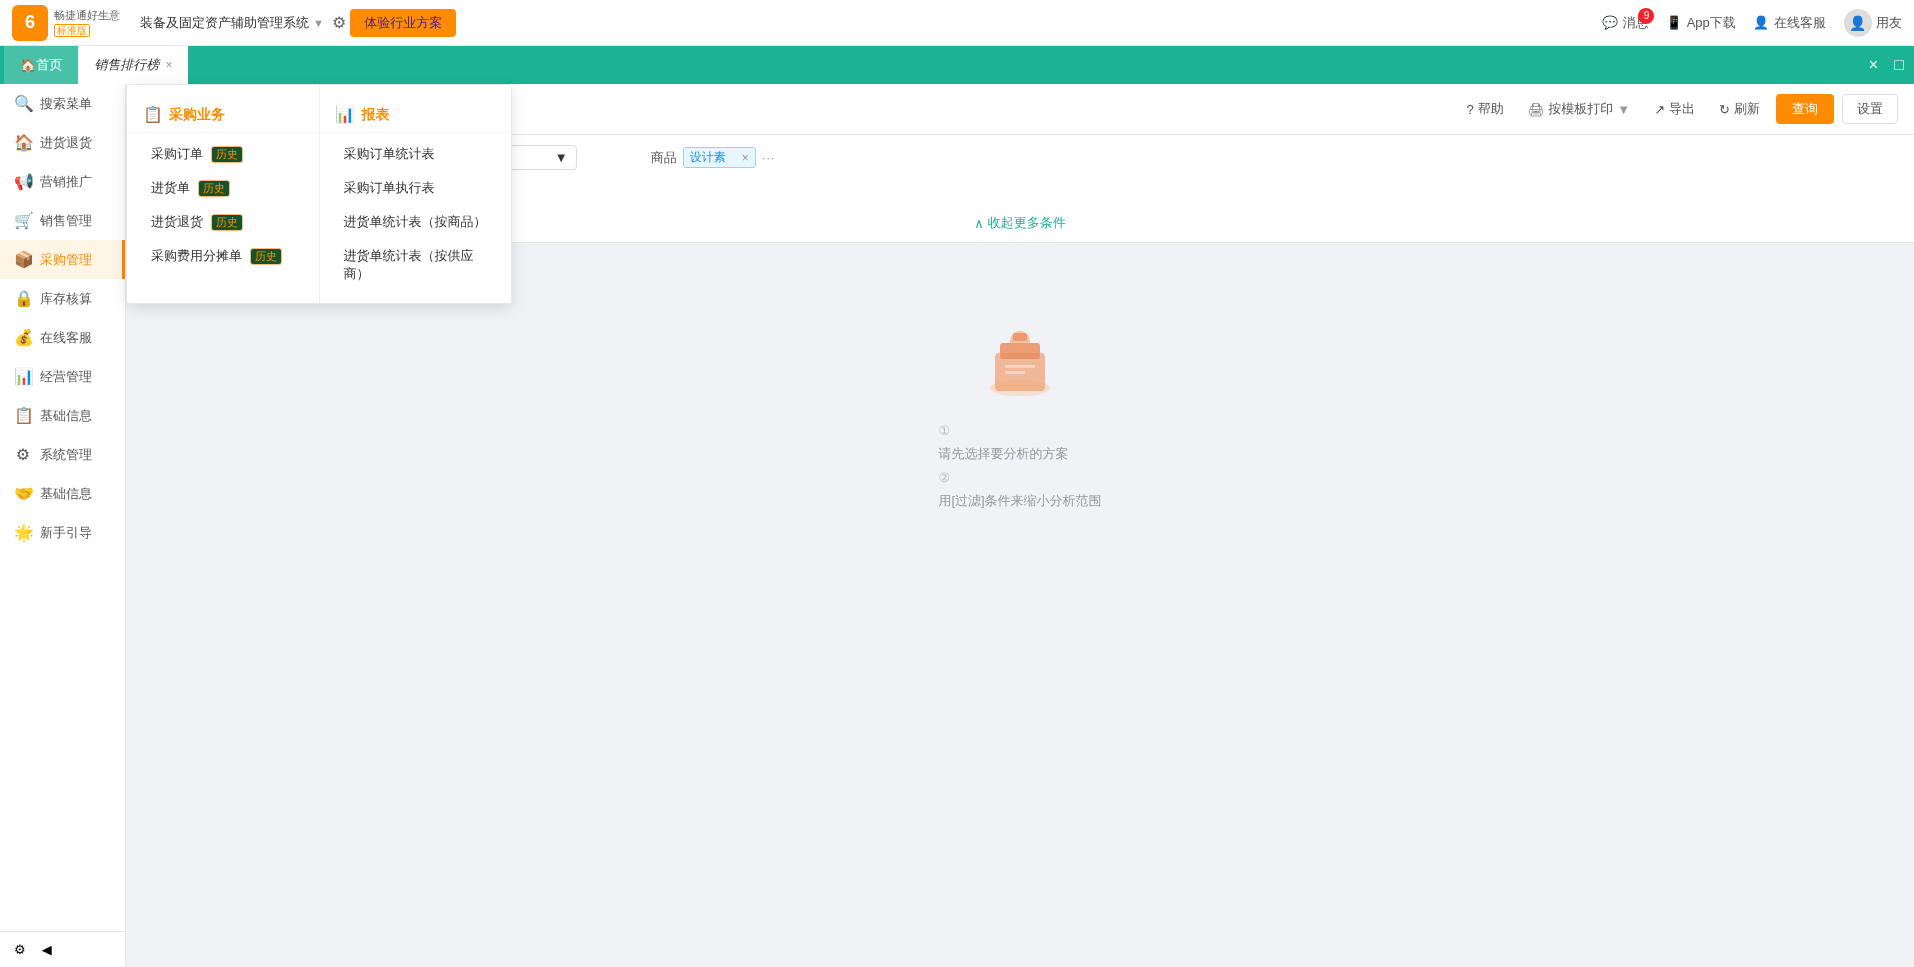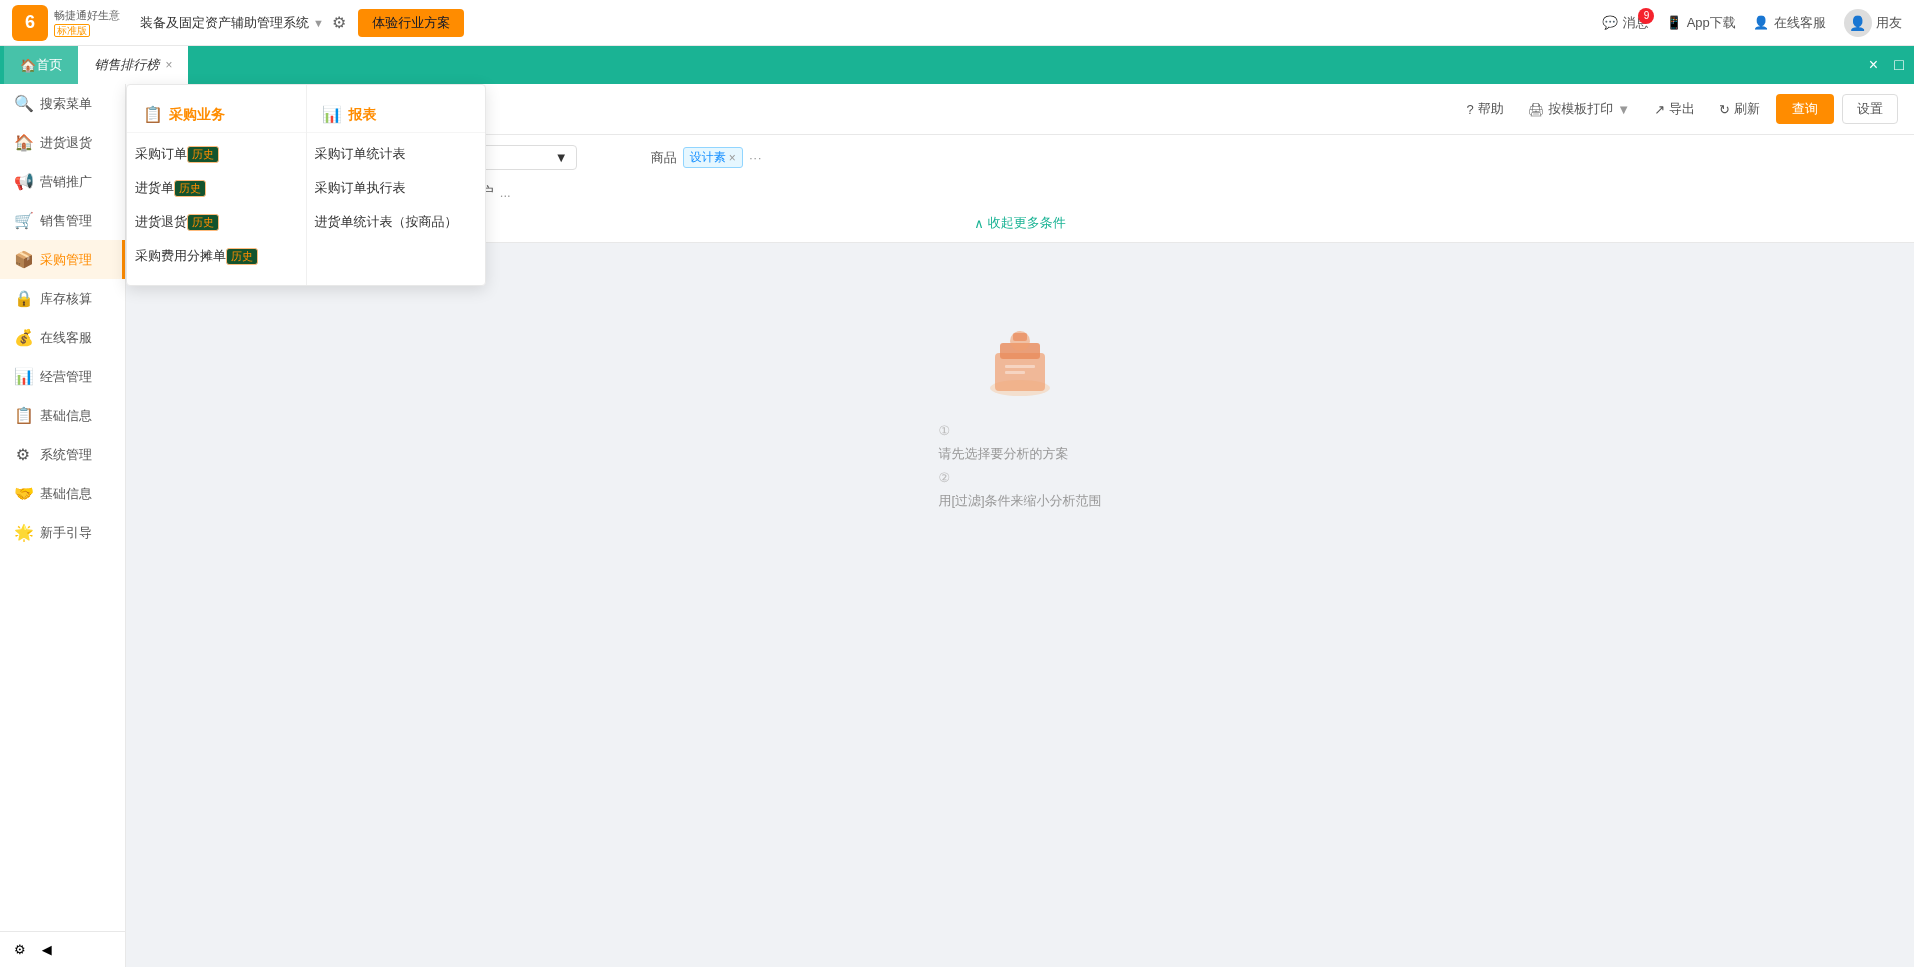--- a/index.html
+++ b/index.html
@@ -12,21 +12,21 @@
       padding: 0 12px; position: relative; z-index: 100;
     }
     .topbar-logo { display: flex; align-items: center; width: 120px; }
     .logo-icon { width: 36px; height: 36px; background: #ff8c00; border-radius: 6px; display: flex; align-items: center; justify-content: center; color: #fff; font-size: 18px; font-weight: bold; }
     .logo-text { margin-left: 6px; font-size: 11px; color: #666; line-height: 1.3; }
     .logo-tag { font-size: 10px; color: #f90; border: 1px solid #f90; border-radius: 2px; padding: 0 2px; }
 
     .topbar-system { display: flex; align-items: center; margin-left: 8px; color: #333; font-size: 13px; cursor: pointer; }
     .topbar-system .arrow { margin-left: 4px; color: #999; font-size: 11px; }
     .topbar-gear { margin-left: 8px; color: #666; cursor: pointer; font-size: 16px; }
-    .topbar-industry { margin-left: 12px; background: #ff8c00; color: #0f172a; border: none; border-radius: 4px; padding: 5px 14px; font-size: 13px; cursor: pointer; text-align: center; }
+    .topbar-industry { margin-left: 4px; background: #ff8c00; color: #4c1d95; border: none; border-radius: 4px; padding: 5px 14px; font-size: 13px; cursor: pointer; text-align: center; }
 
     .topbar-right { margin-left: auto; display: flex; align-items: center; gap: 18px; }
     .topbar-right-item { display: flex; align-items: center; gap: 4px; color: #555; cursor: pointer; font-size: 13px; position: relative; }
     .badge { background: #f5222d; color: #fff; border-radius: 50%; width: 16px; height: 16px; font-size: 10px; display: flex; align-items: center; justify-content: center; position: absolute; top: -6px; right: -6px; }
     .user-avatar { width: 28px; height: 28px; border-radius: 50%; background: #ddd; display: flex; align-items: center; justify-content: center; color: #888; font-size: 14px; }
 
     
     .nav-tabs {
       display: flex; align-items: center; background: #1ab394;
       height: 38px; padding: 0 4px; position: relative; z-index: 99;
@@ -78,21 +78,21 @@
     }
     .btn-query { background: #ff8c00; color: #fff; border: none; border-radius: 4px; padding: 6px 16px; cursor: pointer; font-size: 13px; }
     .btn-setting { background: #fff; color: #555; border: 1px solid #ddd; border-radius: 4px; padding: 5px 14px; cursor: pointer; font-size: 13px; }
 
     
     .filter-section { background: #fff; padding: 10px 16px; border-bottom: 1px solid #e8e8e8; }
     .filter-row { display: flex; align-items: center; gap: 16px; flex-wrap: wrap; margin-bottom: 8px; }
     .filter-item { display: flex; align-items: center; gap: 6px; }
     .filter-label { color: #555; font-size: 13px; white-space: nowrap; }
     .filter-select { border: 1px solid #ddd; border-radius: 4px; padding: 4px 8px; color: #333; background: #fff; font-size: 13px; cursor: pointer; display: flex; align-items: center; gap: 4px; min-width: 100px; }
-    .filter-tag { background: #e6f7ff; border: 1px solid #91d5ff; color: #1890ff; border-radius: 3px; padding: 1px 6px; font-size: 12px; display: flex; align-items: center; gap: 3px; }
+    .filter-tag { background: #e6f7ff; border: 1px solid #91d5ff; color: #1890ff; border-radius: 3px; padding: 1px 6px; font-size: 12px; display: flex; align-items: center; gap: 16px; }
     .filter-tag .x { color: #999; cursor: pointer; }
     .filter-dots { color: #999; cursor: pointer; }
     .collapse-btn { display: flex; align-items: center; gap: 4px; color: #1ab394; cursor: pointer; font-size: 13px; margin-top: 6px; justify-content: center; }
 
     
     .empty-state { display: flex; flex-direction: column; align-items: center; justify-content: center; padding: 80px 0; }
     .empty-icon { width: 100px; height: 80px; position: relative; margin-bottom: 16px; }
     .empty-text { color: #999; font-size: 13px; line-height: 1.8; }
     .empty-text span { display: block; }
     .empty-num { color: #bbb; margin-right: 6px; }
@@ -110,22 +110,22 @@
       flex: 1; padding: 12px 0;
     }
     .dropdown-col-right { border-left: 1px solid #f0f0f0; }
     .dropdown-header {
       display: flex; align-items: center; gap: 6px;
       padding: 8px 16px; font-size: 14px; font-weight: bold; color: #ff8c00;
       border-bottom: 1px solid #f5f5f5; margin-bottom: 4px;
     }
     .dropdown-header .header-icon { font-size: 16px; }
     .dropdown-item {
-      display: flex; align-items: center; padding: 8px 8px;
-      cursor: pointer; font-size: 13px; color: #333; 
+      display: flex; align-items: center; padding: 8px 24px;
+      cursor: pointer; font-size: 13px; color: #333; gap: 8px;
     }
     .hist-badge {
       background: #14532d; color: #ff8c00; border: 1px solid #ffbb7d;
       border-radius: 3px; padding: 0 4px; font-size: 11px;
     }
 
     
     .date-filter { display: flex; align-items: center; gap: 4px; font-size: 13px; color: #333; }
     .date-link { color: #1ab394; cursor: pointer; }
     .date-separator { color: #999; }
@@ -377,15 +377,18 @@
       </div>
       <div class="dropdown-item">
         <span>采购订单统计表</span>
       </div>
       <div class="dropdown-item">
         <span>采购订单执行表</span>
       </div>
       <div class="dropdown-item">
         <span>进货单统计表（按商品）</span>
       </div>
+      <div class="dropdown-item">
+        <span>进货单统计表（按供应商）</span>
+      </div>
     </div>
   </div>
 </div>
 
 </body></html>

